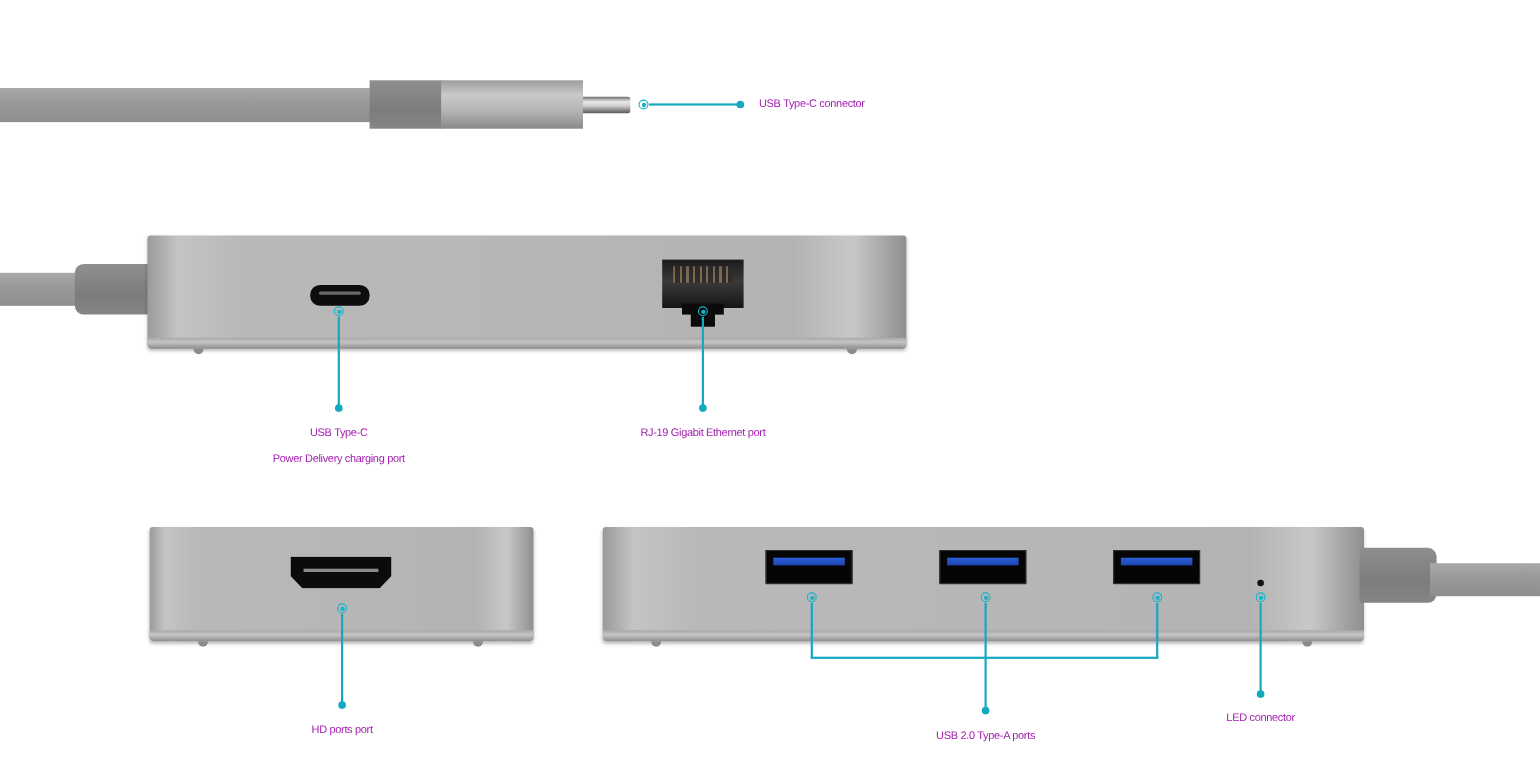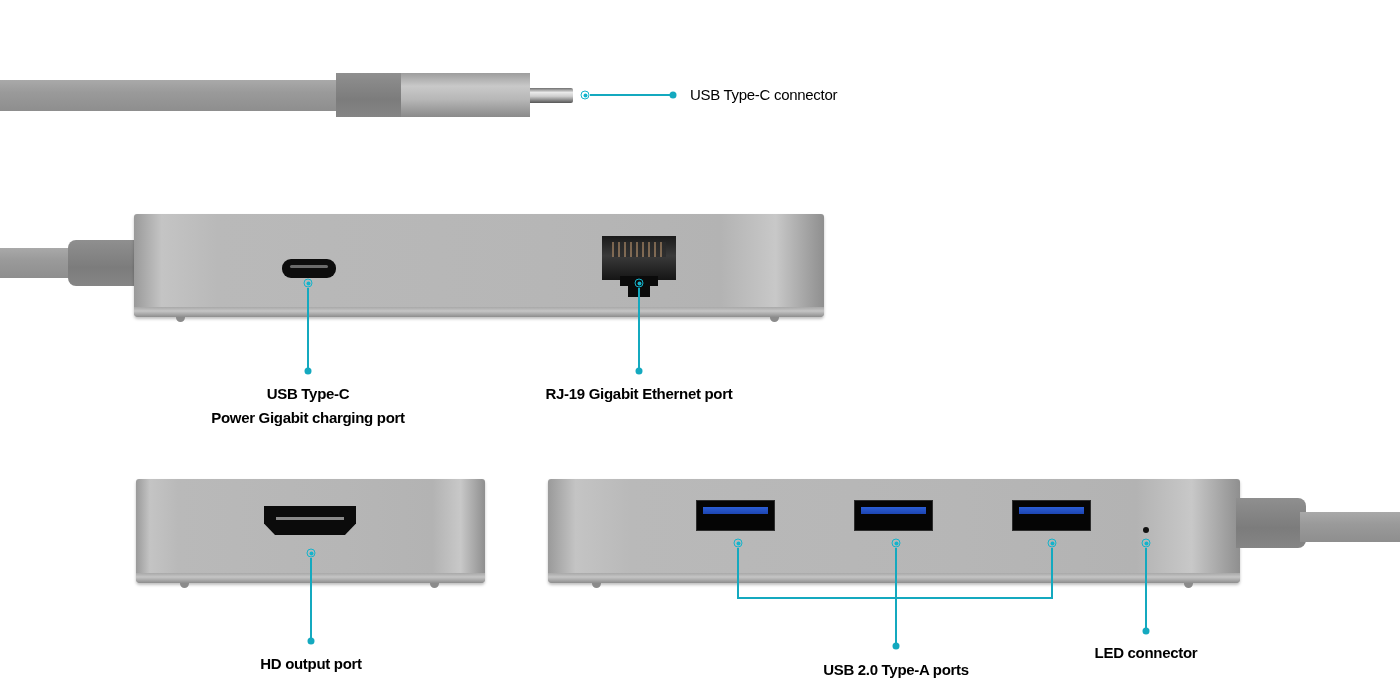--- a/index.html
+++ b/index.html
@@ -1,19 +1,19 @@
 <!DOCTYPE html>
 <html><head>
 <meta charset="utf-8">
 <style>
   html, body { margin:0; padding:0; }
   body { width:1400px; height:700px; background:#ffffff; position:relative; overflow:hidden;
          font-family:"Liberation Sans", sans-serif; color:#3a3a3a; }
-  .label { position:absolute; font-size:15px; color:#000000; letter-spacing:-0.3px; white-space:nowrap; line-height:24px; }
-  .label.center { text-align:right; transform:translateX(-50%);font-weight:bold; }
+  .label { position:absolute; font-size:10px; color:#a21caf; letter-spacing:-0.3px; white-space:nowrap; line-height:24px; }
+  .label.center { text-align:right; transform:translateX(-50%); }
   .line-v { position:absolute; width:1.5px; background:#14a9bf; }
   .line-h { position:absolute; height:1.5px; background:#14a9bf; }
   .dot { position:absolute; width:7px; height:7px; border-radius:50%; background:#14a9bf; transform:translate(-50%,-50%); }
   .ring { position:absolute; width:9px; height:9px; border-radius:50%; border:1.5px solid #14b4cc; transform:translate(-50%,-50%); box-sizing:border-box; }
   .ring::after { content:""; position:absolute; left:50%; top:50%; width:4px; height:4px; margin:-2px 0 0 -2px; border-radius:50%; background:#14b4cc; }
 
   
   .cable { position:absolute; background:linear-gradient(180deg,#a9a9a9 0%,#9a9a9a 40%,#8e8e8e 100%); }
   .boot { position:absolute; background:linear-gradient(180deg,#8f8f8f 0%,#7c7c7c 60%,#858585 100%); }
   .ferrule { position:absolute; background:linear-gradient(180deg,#9d9d9d 0%,#c9c9c9 30%,#b7b7b7 60%,#8a8a8a 100%); }
@@ -59,36 +59,36 @@
   <div class="port-rj" style="left:468px; top:22px; width:74px; height:44px;">
     <div class="rj-pins"></div>
     <div class="rj-tab" style="left:18px; top:40px; width:38px; height:10px;"></div>
     <div class="rj-tab" style="left:26px; top:48px; width:22px; height:13px;"></div>
   </div>
 </div>
 <div class="ring" style="left:308px; top:283px;"></div>
 <div class="line-v" style="left:307px; top:288px; height:82px;"></div>
 <div class="dot" style="left:308px; top:371px;"></div>
 <div class="label center" style="left:308px; top:382px;">USB Type-C</div>
-<div class="label center" style="left:308px; top:406px;">Power Gigabit charging port</div>
+<div class="label center" style="left:308px; top:406px;">Power Delivery charging port</div>
 
 <div class="ring" style="left:639px; top:283px;"></div>
 <div class="line-v" style="left:638px; top:288px; height:82px;"></div>
 <div class="dot" style="left:639px; top:371px;"></div>
 <div class="label center" style="left:639px; top:382px;">RJ-19 Gigabit Ethernet port</div>
 
 <div class="hub" style="left:136px; top:479px; width:349px; height:104px;">
   <div class="foot" style="left:44px;"></div>
   <div class="foot" style="left:294px;"></div>
   <div class="port-hdmi" style="left:128px; top:27px; width:92px; height:29px;"></div>
 </div>
 <div class="ring" style="left:311px; top:553px;"></div>
 <div class="line-v" style="left:310px; top:558px; height:82px;"></div>
 <div class="dot" style="left:311px; top:641px;"></div>
-<div class="label center" style="left:311px; top:652px;">HD output port</div>
+<div class="label center" style="left:311px; top:652px;">HD ports port</div>
 
 <div class="hub" style="left:548px; top:479px; width:692px; height:104px;">
   <div class="foot" style="left:44px;"></div>
   <div class="foot" style="left:636px;"></div>
   <div class="port-usb" style="left:148px; top:21px; width:79px; height:31px;"></div>
   <div class="port-usb" style="left:306px; top:21px; width:79px; height:31px;"></div>
   <div class="port-usb" style="left:464px; top:21px; width:79px; height:31px;"></div>
   <div class="led" style="left:595px; top:48px;"></div>
 </div>
 <div class="boot" style="left:1236px; top:498px; width:70px; height:50px; border-radius:0 8px 8px 0;"></div>

